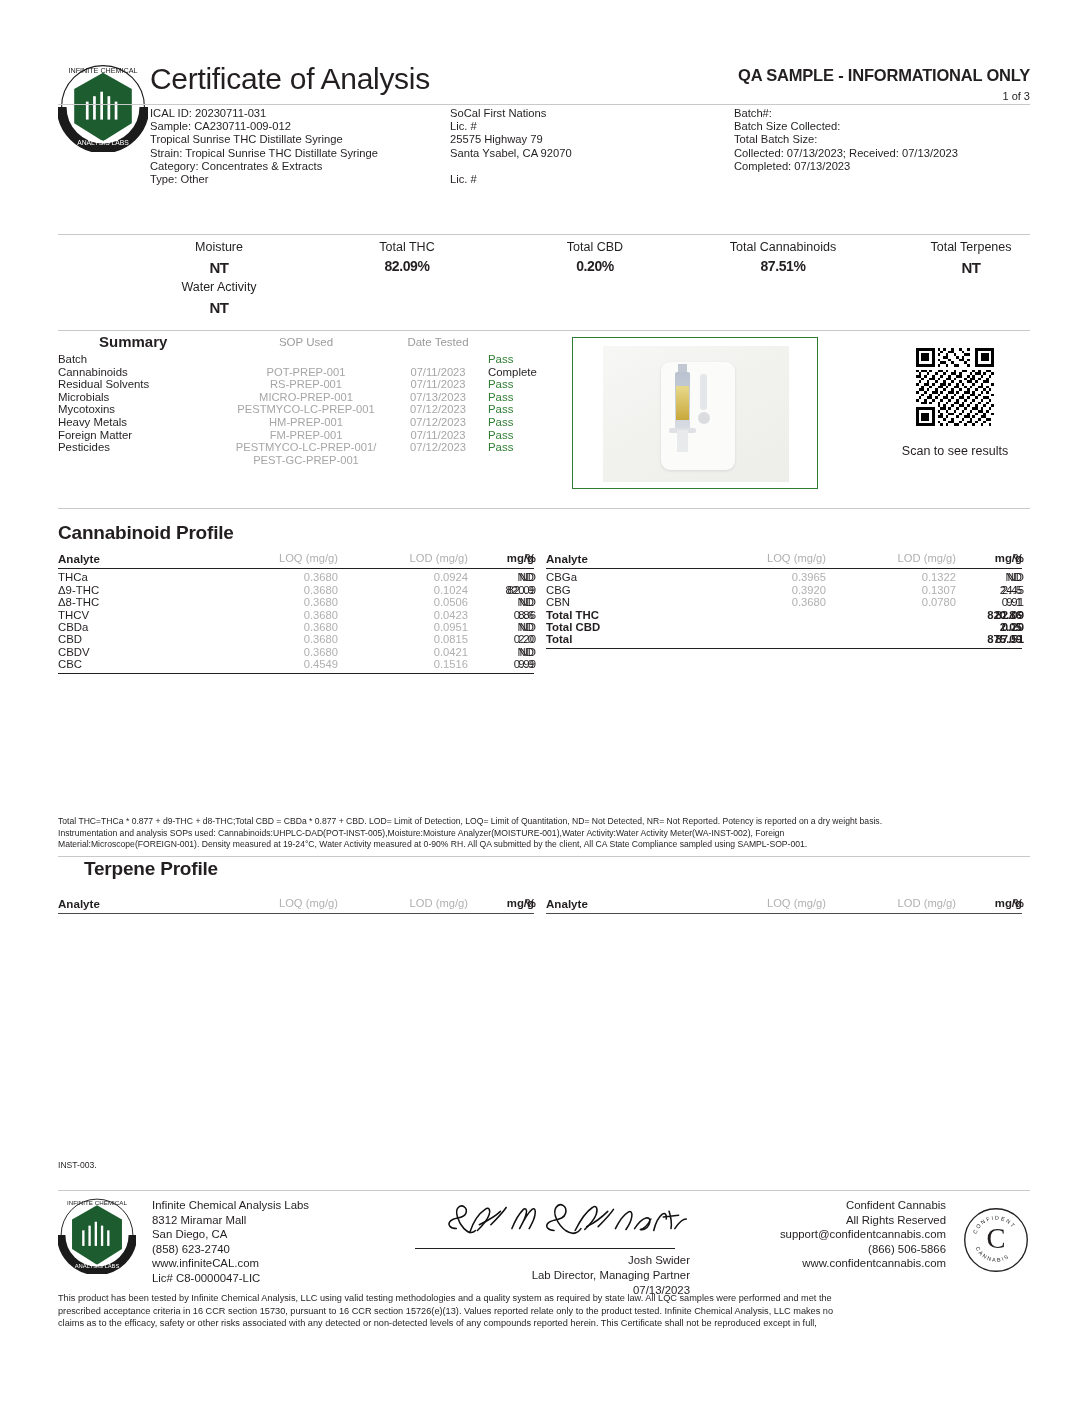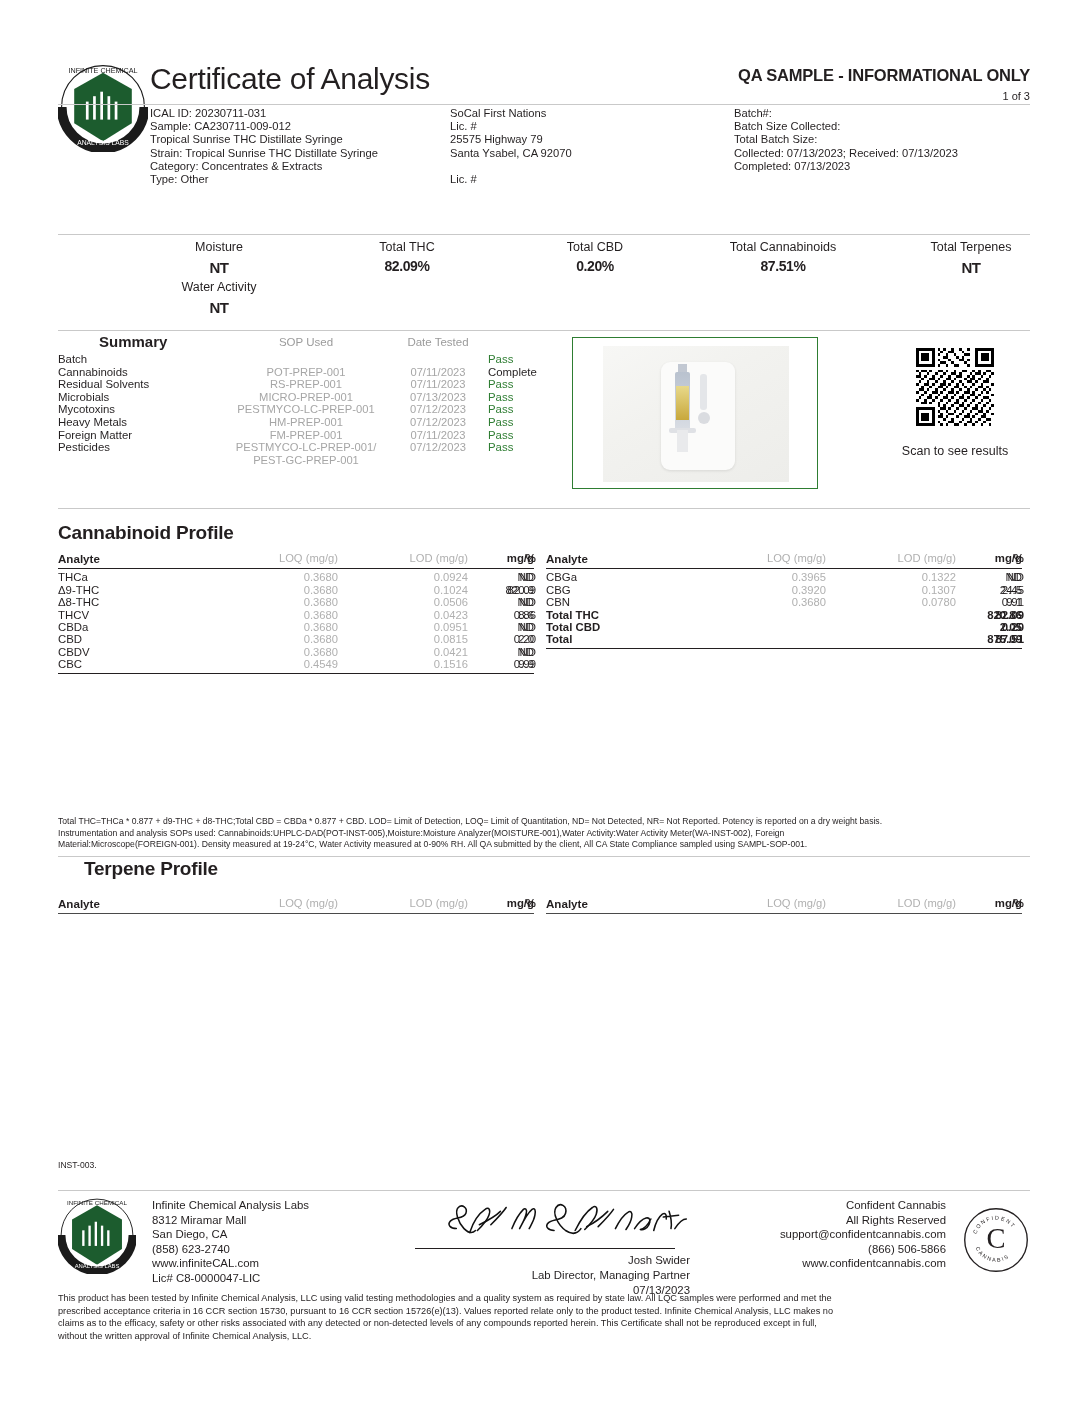--- a/index.html
+++ b/index.html
@@ -728,16 +728,15 @@
     </text>
     <text font-size="8" fill="#231f20" font-family="Liberation Sans, sans-serif" letter-spacing="2.4">
       <textPath href="#ccBot" startOffset="12%">CANNABIS</textPath>
     </text>
   </svg>
 
   <div class="disclaimer">
     <div>This product has been tested by Infinite Chemical Analysis, LLC using valid testing methodologies and a quality system as required by state law. All LQC samples were performed and met the</div>
     <div>prescribed acceptance criteria in 16 CCR section 15730, pursuant to 16 CCR section 15726(e)(13). Values reported relate only to the product tested. Infinite Chemical Analysis, LLC makes no</div>
     <div>claims as to the efficacy, safety or other risks associated with any detected or non-detected levels of any compounds reported herein. This Certificate shall not be reproduced except in full,</div>
-    <div>without the written approval of Infinite Chemical Analysis, LLC.</div>
   </div>
 
 </div>
 
 </body></html>

